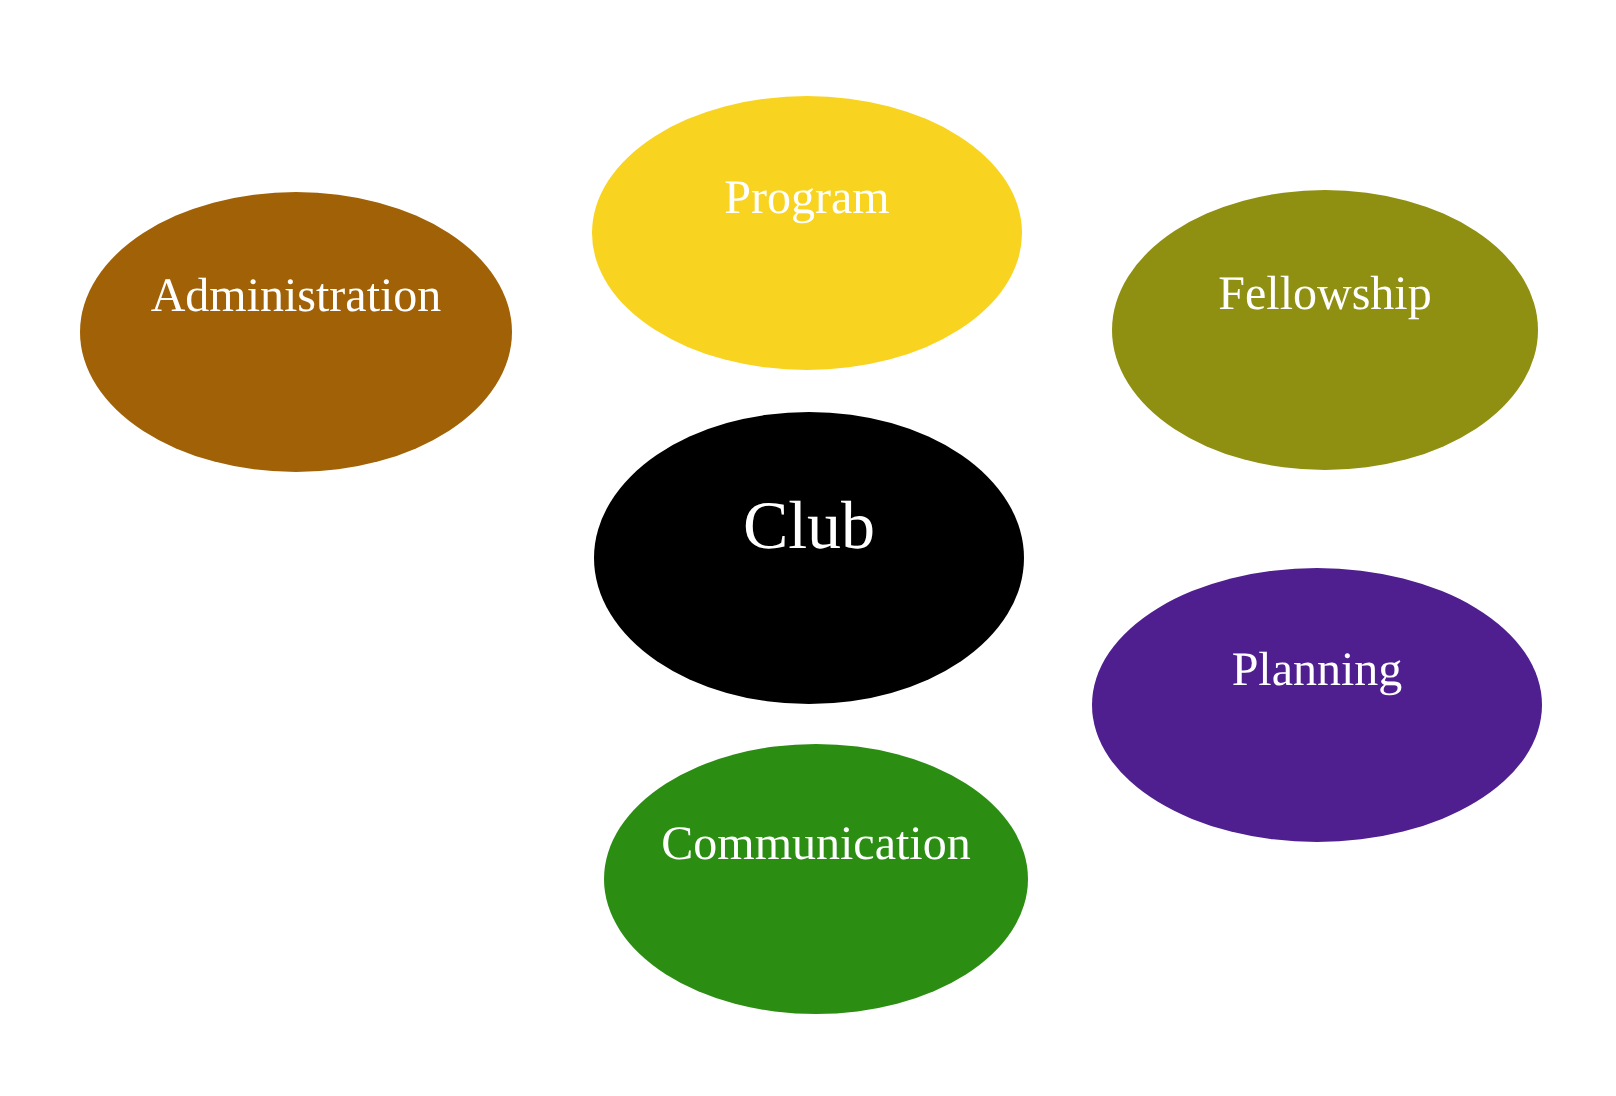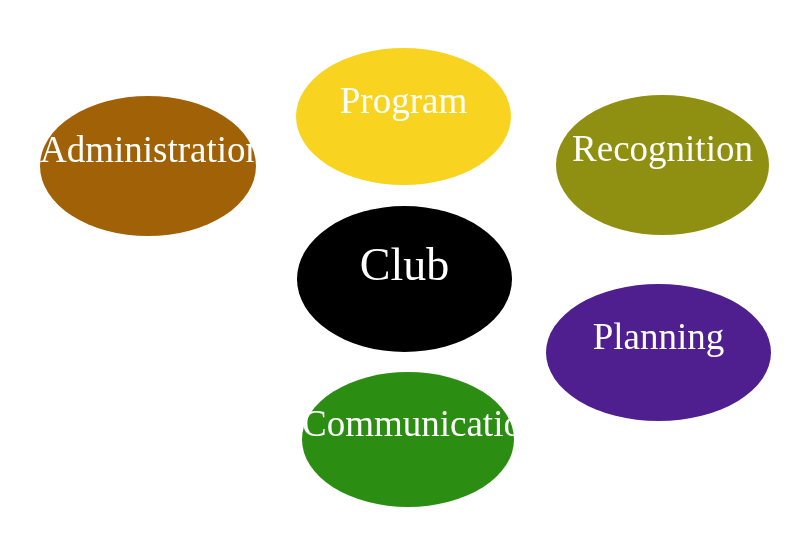--- a/index.html
+++ b/index.html
@@ -18,26 +18,26 @@
     position: absolute;
     border-radius: 50%;
   }
   .node .label {
     position: absolute;
     left: 0;
     right: 0;
     top: 38%;
     transform: translateY(-50%);
     text-align: center;
-    font-size: 37px;
+    font-size: 24px;
     letter-spacing: 0px;
     white-space: nowrap;
   }
   #node-club .label {
-    font-size: 46px;
+    font-size: 34px;
     top: 40%;
   }
   
   #node-administration { left: 40px;  top: 96px;  width: 216px; height: 140px; }
   #node-program        { left: 296px; top: 48px;  width: 215px; height: 137px; }
   #node-fellowship     { left: 556px; top: 95px;  width: 213px; height: 140px; }
   #node-club           { left: 297px; top: 206px; width: 215px; height: 146px; }
   #node-recognition    { left: 38px;  top: 282px; width: 215px; height: 139px; }
   #node-planning       { left: 546px; top: 284px; width: 225px; height: 137px; }
   #node-communication  { left: 302px; top: 372px; width: 212px; height: 135px; }
@@ -49,21 +49,21 @@
 
   <div id="node-administration" class="node" style="background: #a16207; text-decoration: underline;">
     <span class="label" style="color: rgb(255, 255, 255);">Administration</span>
   </div>
 
   <div id="node-program" class="node" style="background: rgb(248, 212, 32);">
     <span class="label" style="color: rgb(255, 255, 255);">Program</span>
   </div>
 
   <div id="node-fellowship" class="node" style="background: rgb(143, 143, 18);">
-    <span class="label" style="color: rgb(255, 255, 255);">Recognition</span>
+    <span class="label" style="color: rgb(255, 255, 255);">Fellowship</span>
   </div>
 
   <div id="node-club" class="node" style="background: rgb(0, 0, 0);">
     <span class="label" style="color: rgb(255, 255, 255);">Club</span>
   </div>
 
 
   <div id="node-communication" class="node" style="background: rgb(43, 142, 19);">
     <span class="label" style="color: rgb(255, 255, 255);">Communication</span>
   </div>

